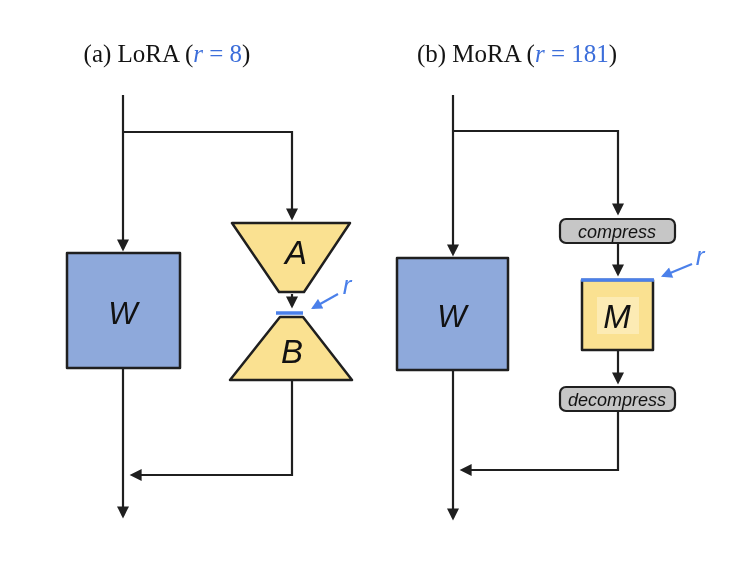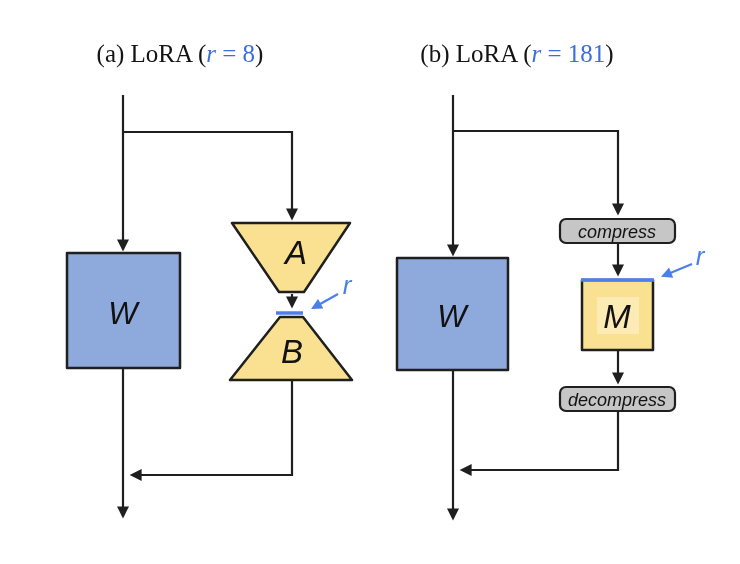--- a/index.html
+++ b/index.html
@@ -5,21 +5,21 @@
   :root{
     --line:#1F1F1F; --weight-fill:#8EA9DB; --adapter-fill:#FAE191;
     --adapter-highlight:#FCEBB4; --operator-fill:#C6C6C6;
     --accent-blue:#4B80EA; --title-accent:#3C6EDA;
   }
   html,body{margin:0;padding:0;background:#fff;}
   .figure{position:relative;width:740px;height:564px;background:#ffffff;overflow:hidden;
           font-family:"Liberation Sans",sans-serif;}
   .title{position:absolute;top:40px;font-family:"Liberation Serif",serif;font-size:25px;
          color:#141414;text-align:center;white-space:pre;}
-  .title-a{left:45px;width:270px;}
+  .title-a{left:32px;width:270px;}
   .title-b{left:382px;width:270px;}
   .title .blue{color:var(--title-accent);}
   .title .it{font-style:italic;}
   svg{position:absolute;left:0;top:0;}
   .flow{stroke:var(--line);stroke-width:2.2;fill:none;}
   .shape{stroke:var(--line);stroke-width:2.5;stroke-linejoin:round;}
   .weight{fill:var(--weight-fill);}
   .adapter{fill:var(--adapter-fill);}
   .highlight{fill:var(--adapter-highlight);stroke:none;}
   .operator{fill:var(--operator-fill);stroke:var(--line);stroke-width:2.2;}
@@ -33,21 +33,21 @@
   .lbl-op{font-size:18px;}
   .lbl-r{font-size:26px;fill:var(--accent-blue);}
 </style>
 </head>
 <body>
 
 <div class="figure">
 
   <div class="title title-a"><span>(a) LoRA (</span><span class="blue it">r</span><span class="blue"> = 8</span><span>)</span></div>
 
-  <div class="title title-b"><span>(b) LoRA (</span><span class="blue it">r</span><span class="blue"> = 181</span><span>)</span></div>
+  <div class="title title-b"><span>(b) MoRA (</span><span class="blue it">r</span><span class="blue"> = 181</span><span>)</span></div>
 
   <svg width="740" height="564" viewBox="0 0 740 564">
     <defs>
       <marker id="ah" viewBox="0 0 10 10" refX="8" refY="5" markerWidth="14" markerHeight="12" markerUnits="userSpaceOnUse" orient="auto">
         <path d="M0,0 L10,5 L0,10 Z" class="arrowhead"></path>
       </marker>
       <marker id="ahb" viewBox="0 0 10 10" refX="8" refY="5" markerWidth="13" markerHeight="11" markerUnits="userSpaceOnUse" orient="auto">
         <path d="M0,0 L10,5 L0,10 Z" class="arrowhead-blue"></path>
       </marker>
     </defs>

